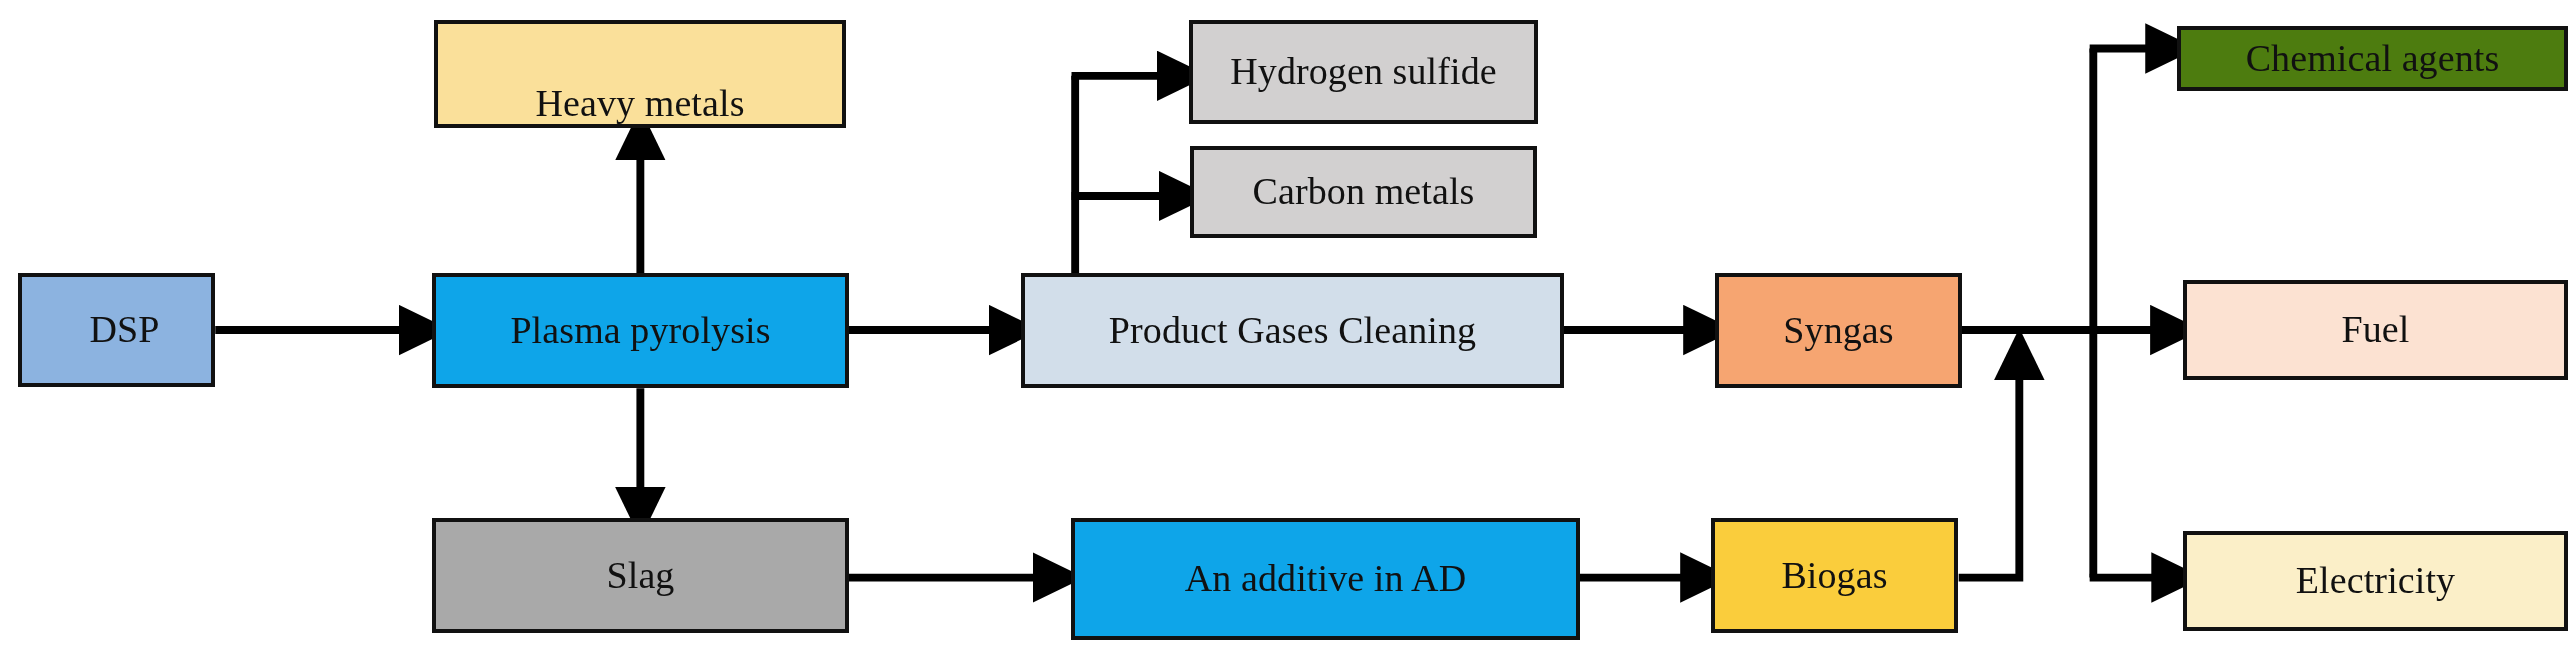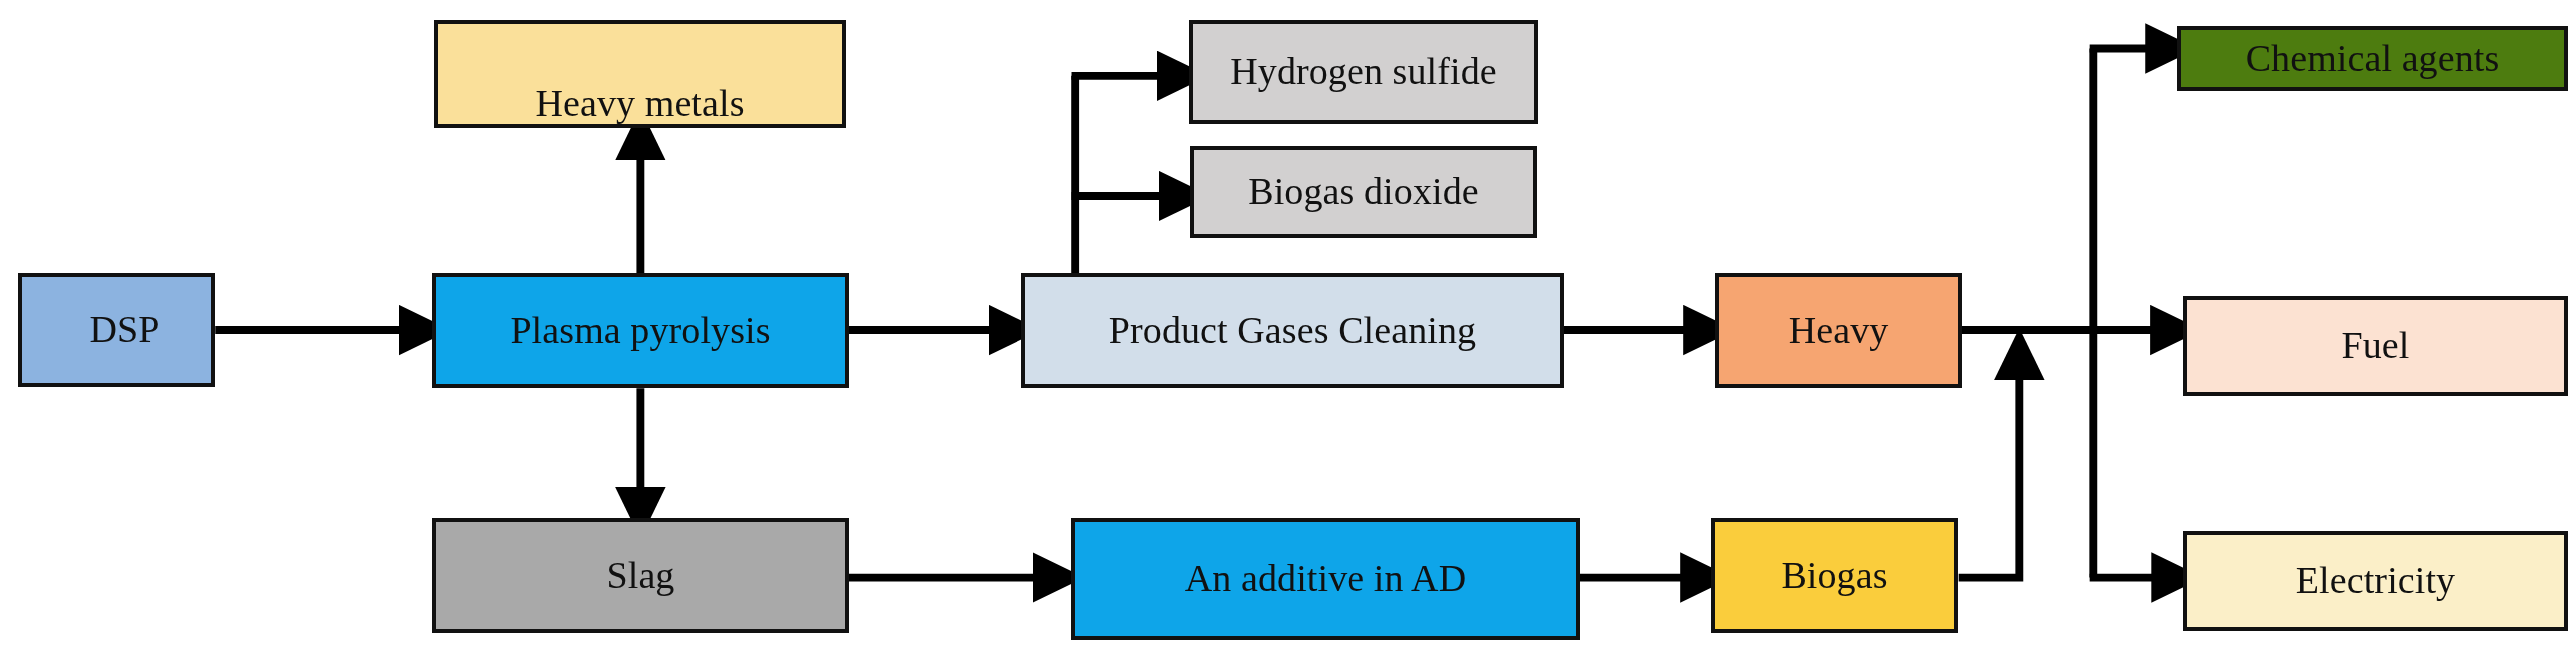--- a/index.html
+++ b/index.html
@@ -104,44 +104,44 @@
 
   <div class="flow-box" id="node-slag" style="left: 432px; top: 518px; width: 417px; height: 115px; background: rgb(169, 169, 169); border-color: rgb(17, 17, 17);">
     <span class="box-label">Slag</span>
   </div>
 
   <div class="flow-box" id="node-hydrogen-sulfide" style="left: 1189px; top: 20px; width: 349px; height: 104px; background: rgb(210, 208, 208); border-color: rgb(17, 17, 17);">
     <span class="box-label">Hydrogen sulfide</span>
   </div>
 
   <div class="flow-box" id="node-carbon-dioxide" style="left: 1190px; top: 146px; width: 347px; height: 92px; background: rgb(210, 208, 208); border-color: rgb(17, 17, 17);">
-    <span class="box-label">Biogas dioxide</span>
+    <span class="box-label">Carbon metals</span>
   </div>
 
   <div class="flow-box" id="node-product-gases-cleaning" style="left: 1021px; top: 273px; width: 543px; height: 115px; background: rgb(210, 222, 234); border-color: rgb(17, 17, 17);">
     <span class="box-label">Product Gases Cleaning</span>
   </div>
 
   <div class="flow-box" id="node-additive-in-ad" style="left: 1064px; top: 518px; width: 509px; height: 122px; background: #0ea5e9; border-color: rgb(17, 17, 17); margin-left: 7px;">
     <span class="box-label">An additive in AD</span>
   </div>
 
   <div class="flow-box" id="node-syngas" style="left: 1715px; top: 273px; width: 247px; height: 115px; background: rgb(246, 165, 113); border-color: rgb(17, 17, 17);">
-    <span class="box-label">Heavy</span>
+    <span class="box-label">Syngas</span>
   </div>
 
   <div class="flow-box" id="node-biogas" style="left: 1711px; top: 518px; width: 247px; height: 115px; background: rgb(250, 205, 60); border-color: rgb(17, 17, 17);">
     <span class="box-label">Biogas</span>
   </div>
 
   <div class="flow-box" id="node-chemical-agents" style="left: 2177px; top: 26px; width: 391px; height: 65px; background: #4d7c0f; border-color: rgb(17, 17, 17);">
     <span class="box-label">Chemical agents</span>
   </div>
 
-  <div class="flow-box" id="node-fuel" style="left: 2183px; top: 296px; width: 385px; height: 100px; background: rgb(252, 226, 210); border-color: rgb(17, 17, 17);">
+  <div class="flow-box" id="node-fuel" style="left: 2183px; top: 280px; width: 385px; height: 100px; background: rgb(252, 226, 210); border-color: rgb(17, 17, 17);">
     <span class="box-label">Fuel</span>
   </div>
 
   <div class="flow-box" id="node-electricity" style="left: 2183px; top: 531px; width: 385px; height: 100px; background: rgb(251, 239, 200); border-color: rgb(17, 17, 17);">
     <span class="box-label">Electricity</span>
   </div>
 
 </div>
 
 

